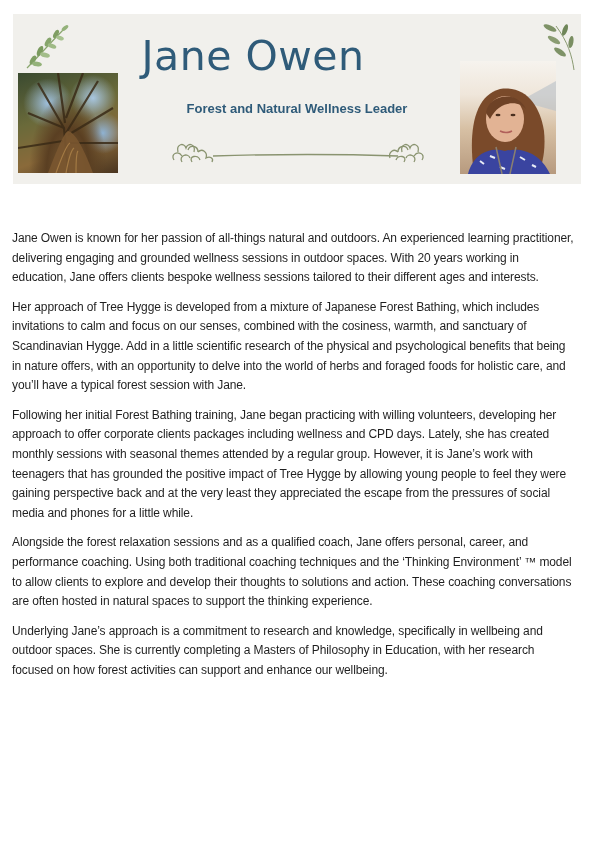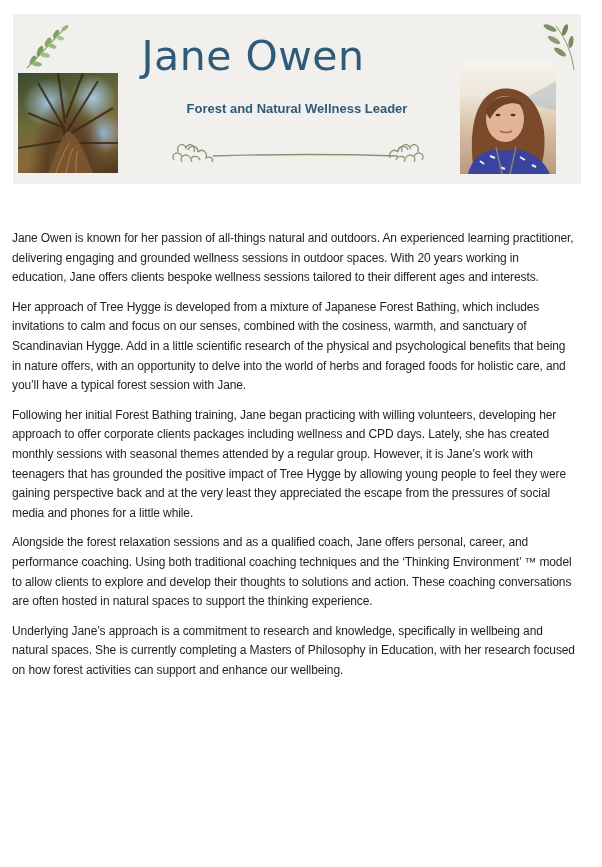--- a/index.html
+++ b/index.html
@@ -174,14 +174,14 @@
       <path d="M240 12 C 238 6, 230 8, 230 14 M230 14 C 226 10, 220 14, 222 20"></path>
     </g>
   </svg>
 </div>
 
 <div class="content">
   <p>Jane Owen is known for her passion of all-things natural and outdoors. An experienced learning practitioner, delivering engaging and grounded wellness sessions in outdoor spaces. With 20 years working in education, Jane offers clients bespoke wellness sessions tailored to their different ages and interests.</p>
   <p>Her approach of Tree Hygge is developed from a mixture of Japanese Forest Bathing, which includes invitations to calm and focus on our senses, combined with the cosiness, warmth, and sanctuary of Scandinavian Hygge.  Add in a little scientific research of the physical and psychological benefits that being in nature offers, with an opportunity to delve into the world of herbs and foraged foods for holistic care, and you’ll have a typical forest session with Jane.</p>
   <p>Following her initial Forest Bathing training, Jane began practicing with willing volunteers, developing her approach to offer corporate clients packages including wellness and CPD days. Lately, she has created monthly sessions with seasonal themes attended by a regular group.  However, it is Jane’s work with teenagers that has grounded the positive impact of Tree Hygge by allowing young people to feel they were gaining perspective back and at the very least they appreciated the escape from the pressures of social media and phones for a little while.</p>
   <p>Alongside the forest relaxation sessions and as a qualified coach, Jane offers personal, career, and performance coaching. Using both traditional coaching techniques and the ‘Thinking Environment’ ™ model to allow clients to explore and develop their thoughts to solutions and action.  These coaching conversations are often hosted in natural spaces to support the thinking experience.</p>
-  <p>Underlying Jane’s approach is a commitment to research and knowledge, specifically in wellbeing and natural spaces. She is currently completing a Masters of Philosophy in Education, with her research focused on how forest activities can support and enhance our wellbeing.</p>
+  <p>Underlying Jane’s approach is a commitment to research and knowledge, specifically in wellbeing and outdoor spaces. She is currently completing a Masters of Philosophy in Education, with her research focused on how forest activities can support and enhance our wellbeing.</p>
 </div>
 
 </body></html>

